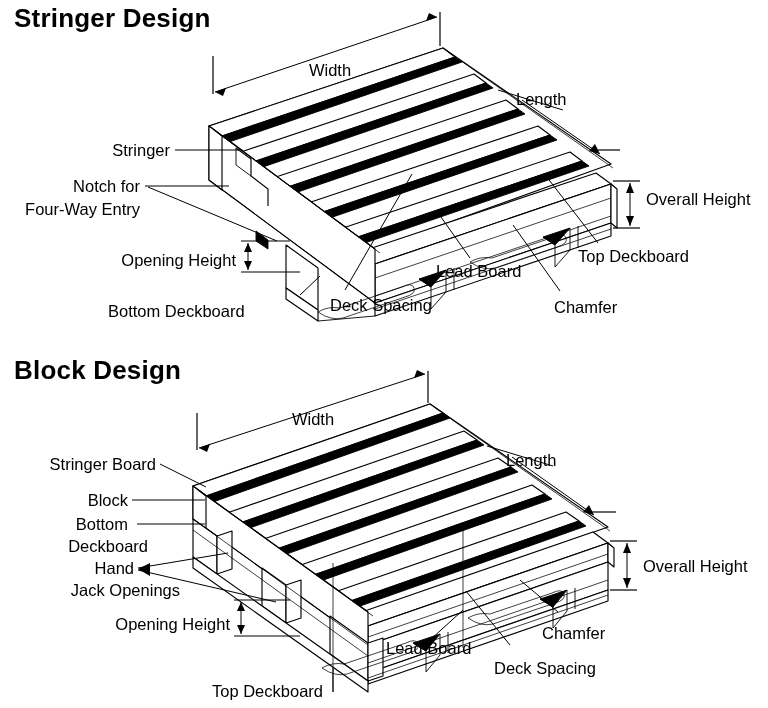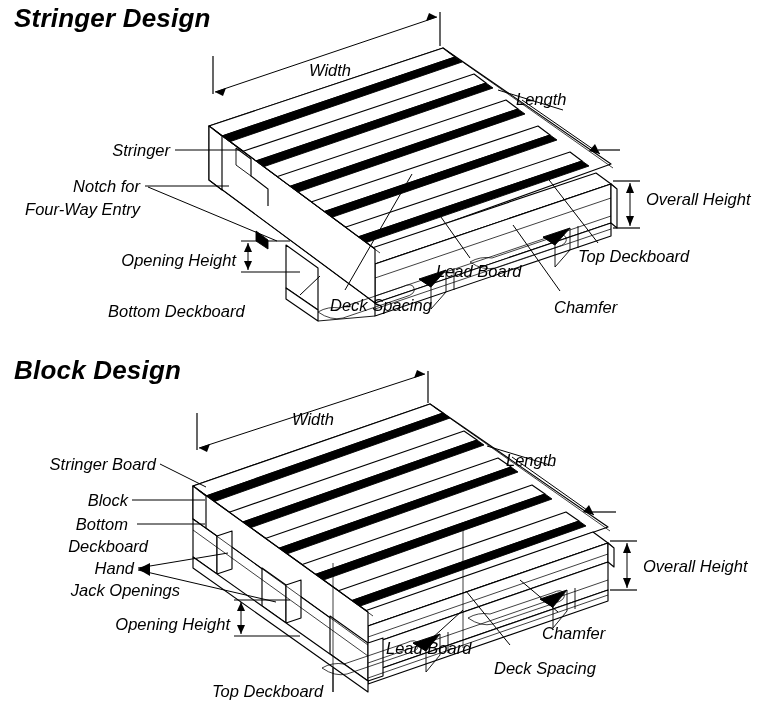--- a/index.html
+++ b/index.html
@@ -13,21 +13,20 @@
     position: relative;
     font-family: "Liberation Sans", sans-serif;
     color: #000000;
     overflow: hidden;
   }
   #stage {
     position: absolute;
     left: 0; top: 0;
     width: 768px;
     height: 708px;
-    font-style: italic;
   }
   svg.diagram {
     position: absolute;
     left: 0; top: 0;
     width: 768px;
     height: 708px;
     display: block;
   }
   .heading {
     font-family: "Liberation Sans", sans-serif;

